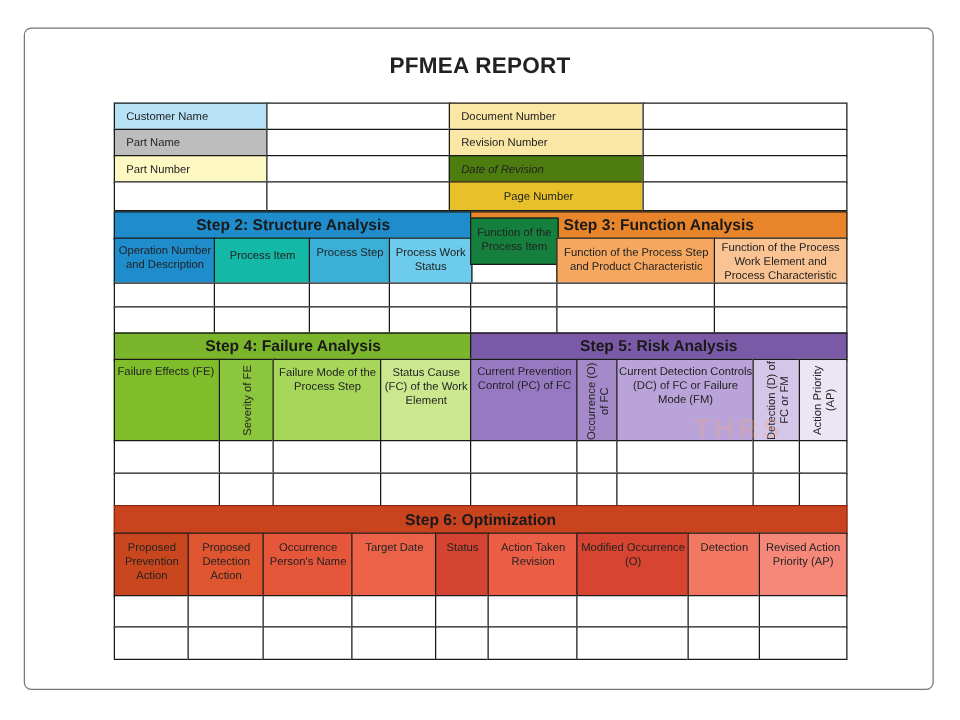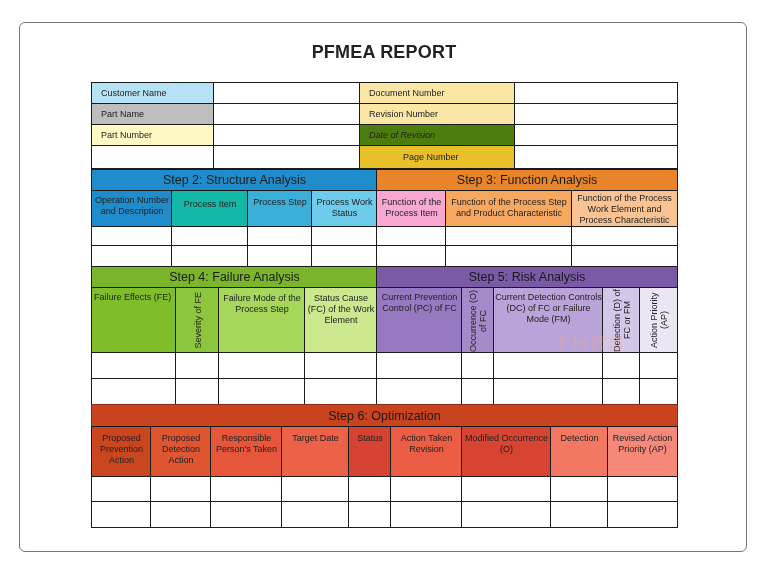--- a/index.html
+++ b/index.html
@@ -5,21 +5,21 @@
   html, body { margin:0; padding:0; background:#ffffff; }
   body { width:768px; height:576px; position:relative; overflow:hidden;
          font-family:"Liberation Sans", sans-serif; color:#222; }
   .frame { position:absolute; left:19px; top:22px; width:728px; height:530px;
            border:1.5px solid #777; border-radius:6px; box-sizing:border-box; background:#fff; }
   .title { position:absolute; left:0; width:768px; top:42px; text-align:center;
            font-weight:bold; font-size:18px; color:#222; letter-spacing:0.2px; }
   .cell { position:absolute; box-sizing:border-box; border:1.5px solid #1a1a1a;
           font-size:9px; line-height:11px; display:flex; }
   .lbl { padding-left:9px; align-items:center; }
-  .hdr { justify-content:center; align-items:center; font-weight:normal; font-size:12.5px; color:#1a1a1a; }
+  .hdr { justify-content:center; align-items:center; font-weight:bold; font-size:12.5px; color:#1a1a1a; }
   .sub { justify-content:center; align-items:flex-start; text-align:center; padding:3px 1px 0 1px; }
   .vert { justify-content:center; align-items:center; }
   .vert span { writing-mode:vertical-rl; transform:rotate(180deg); text-align:center; font-size:9px; line-height:10px; }
   .blank { background:#fff; }
   .watermark { position:absolute; left:555px; top:330px; font-size:22px; font-weight:bold;
                color:rgba(245,170,110,0.25); letter-spacing:3px; pointer-events:none; }
 </style>
 </head>
 <body>
 
@@ -48,21 +48,21 @@
   <div class="cell blank" style="left:514px;top:145px;width:164px;height:24px;"></div>
 </div>
 
 <div class="cell hdr" style="left:91px;top:169px;width:287px;height:23px;background:#1f8ccb;">Step 2: Structure Analysis</div>
 <div class="cell hdr" style="left:376px;top:169px;width:302px;height:23px;background:#e8852a;">Step 3: Function Analysis</div>
 
 <div class="cell sub" style="left:91px;top:190px;width:82px;height:38px;background:#1f8ccb;padding-top:4px;">Operation Number and Description</div>
 <div class="cell sub" style="left:171px;top:190px;width:78px;height:38px;background:#14b8a6;padding-top:8px;">Process Item</div>
 <div class="cell sub" style="left:247px;top:190px;width:66px;height:38px;background:#3ab0d8;padding-top:6px;">Process Step</div>
 <div class="cell sub" style="left:311px;top:190px;width:67px;height:38px;background:#6dcbec;padding-top:6px;">Process Work Status</div>
-<div class="cell sub" style="left:376px;top:190px;width:71px;height:38px;background:#f9a8d4;padding-top:6px;">Function of the Process Item</div>
+<div class="cell sub" style="left:376px;top:174px;width:71px;height:38px;background:#15803d;padding-top:6px;">Function of the Process Item</div>
 <div class="cell sub" style="left:445px;top:190px;width:128px;height:38px;background:#f6a860;padding-top:6px;">Function of the Process Step and Product Characteristic</div>
 <div class="cell sub" style="left:571px;top:190px;width:107px;height:38px;background:#f9c394;padding-top:2px;">Function of the Process Work Element and Process Characteristic</div>
 
 <div>
   <div class="cell blank" style="left:91px;top:226px;width:82px;height:21px;"></div>
   <div class="cell blank" style="left:171px;top:226px;width:78px;height:21px;"></div>
   <div class="cell blank" style="left:247px;top:226px;width:66px;height:21px;"></div>
   <div class="cell blank" style="left:311px;top:226px;width:67px;height:21px;"></div>
   <div class="cell blank" style="left:376px;top:226px;width:71px;height:21px;"></div>
   <div class="cell blank" style="left:445px;top:226px;width:128px;height:21px;"></div>
@@ -119,21 +119,21 @@
   <div class="cell blank" style="left:461px;top:378px;width:34px;height:27px;"></div>
   <div class="cell blank" style="left:493px;top:378px;width:111px;height:27px;"></div>
   <div class="cell blank" style="left:602px;top:378px;width:39px;height:27px;"></div>
   <div class="cell blank" style="left:639px;top:378px;width:39px;height:27px;"></div>
 </div>
 
 <div class="cell hdr" style="left:91px;top:404px;width:587px;height:24px;background:#c9431f;border-color:#8a2a14;">Step 6: Optimization</div>
 
 <div class="cell sub" style="left:91px;top:426px;width:61px;height:52px;background:#c9461e;padding-top:6px;">Proposed Prevention Action</div>
 <div class="cell sub" style="left:150px;top:426px;width:62px;height:52px;background:#df5530;padding-top:6px;">Proposed Detection Action</div>
-<div class="cell sub" style="left:210px;top:426px;width:73px;height:52px;background:#e5563a;padding-top:6px;">Responsible Person's Taken</div>
+<div class="cell sub" style="left:210px;top:426px;width:73px;height:52px;background:#e5563a;padding-top:6px;">Occurrence Person's Name</div>
 <div class="cell sub" style="left:281px;top:426px;width:69px;height:52px;background:#ec6249;padding-top:6px;">Target Date</div>
 <div class="cell sub" style="left:348px;top:426px;width:44px;height:52px;background:#d54432;padding-top:6px;">Status</div>
 <div class="cell sub" style="left:390px;top:426px;width:73px;height:52px;background:#ec5d45;padding-top:6px;">Action Taken Revision</div>
 <div class="cell sub" style="left:461px;top:426px;width:91px;height:52px;background:#d74431;padding-top:6px;">Modified Occurrence (O)</div>
 <div class="cell sub" style="left:550px;top:426px;width:59px;height:52px;background:#f37864;padding-top:6px;">Detection</div>
 <div class="cell sub" style="left:607px;top:426px;width:71px;height:52px;background:#f6887a;padding-top:6px;">Revised Action Priority (AP)</div>
 
 <div>
   <div class="cell blank" style="left:91px;top:476px;width:61px;height:27px;"></div>
   <div class="cell blank" style="left:150px;top:476px;width:62px;height:27px;"></div>

